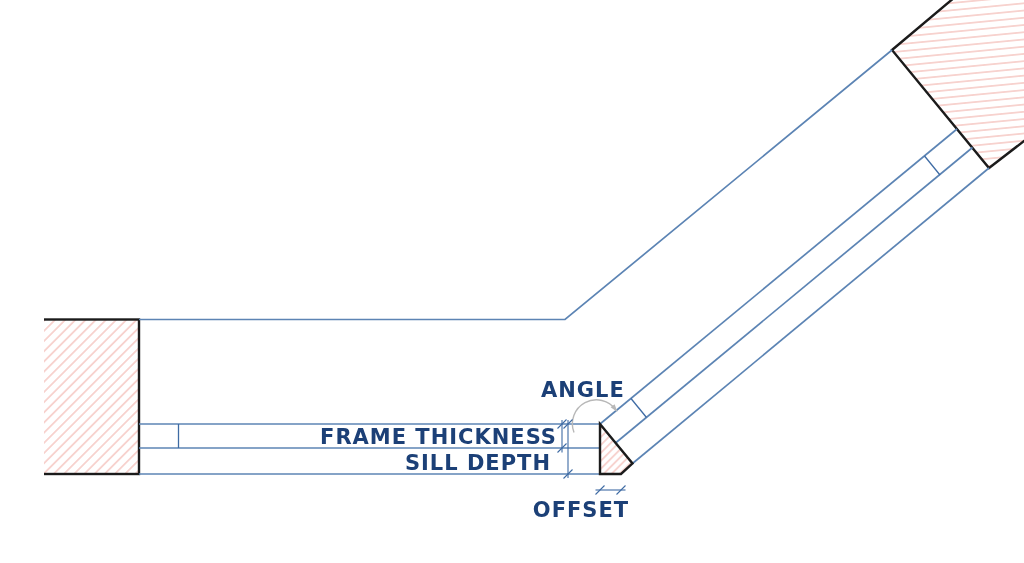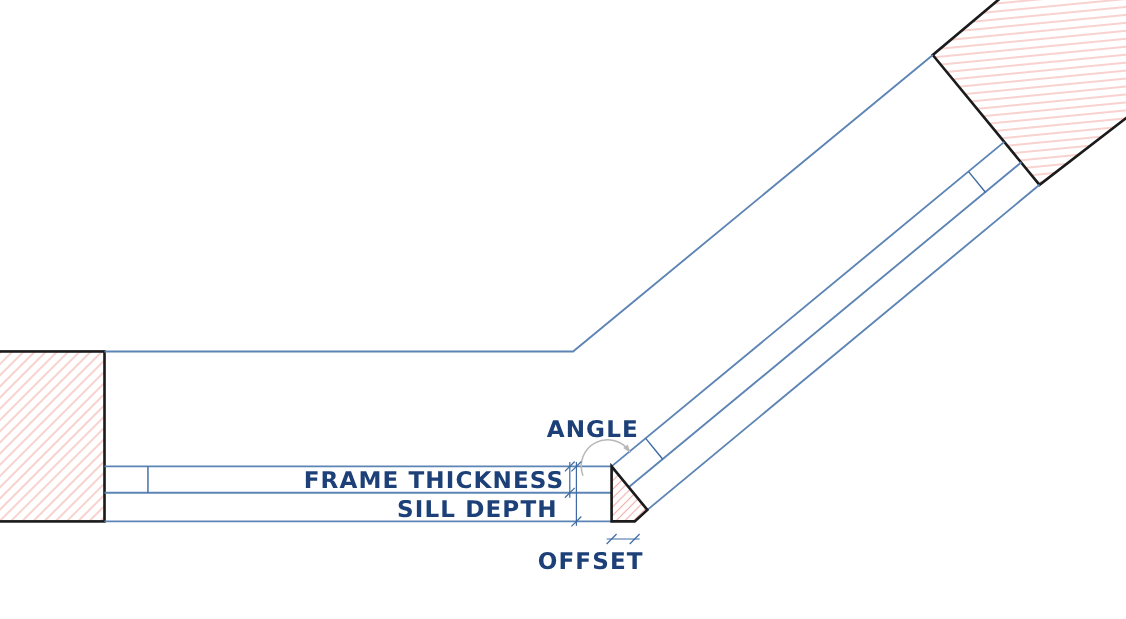--- a/index.html
+++ b/index.html
@@ -8,20 +8,21 @@
     background: #ffffff;
     width: 1024px;
     height: 563px;
     overflow: hidden;
   }
   .canvas {
     position: relative;
     width: 920px;
     height: 563px;
     background: var(--background, #ffffff);
+    padding-left: 44px;
   }
   svg { display: block; }
 
   .ln {                       
     stroke: var(--line_blue, #5c84b4);
     stroke-width: 1.7;
     fill: none;
   }
   .dv {                       
     stroke: var(--dim_blue, #3e6ba4);

